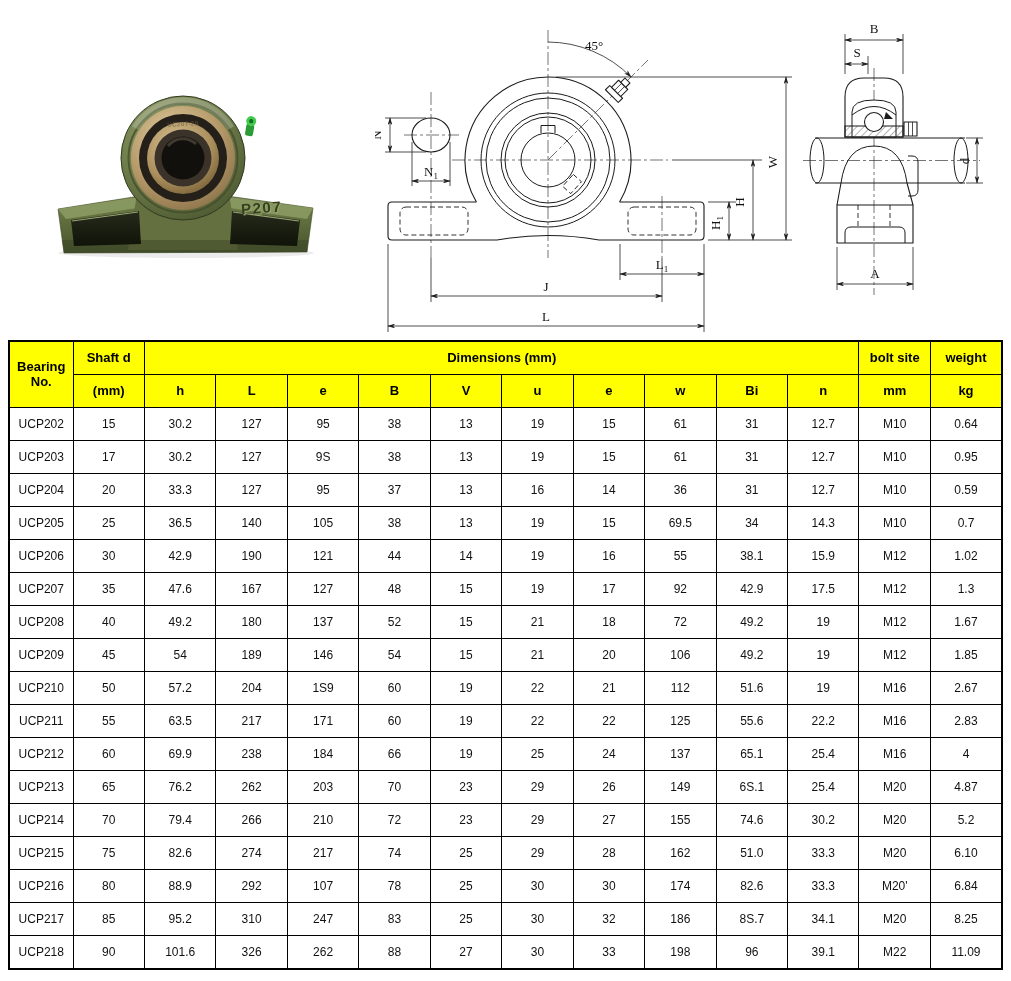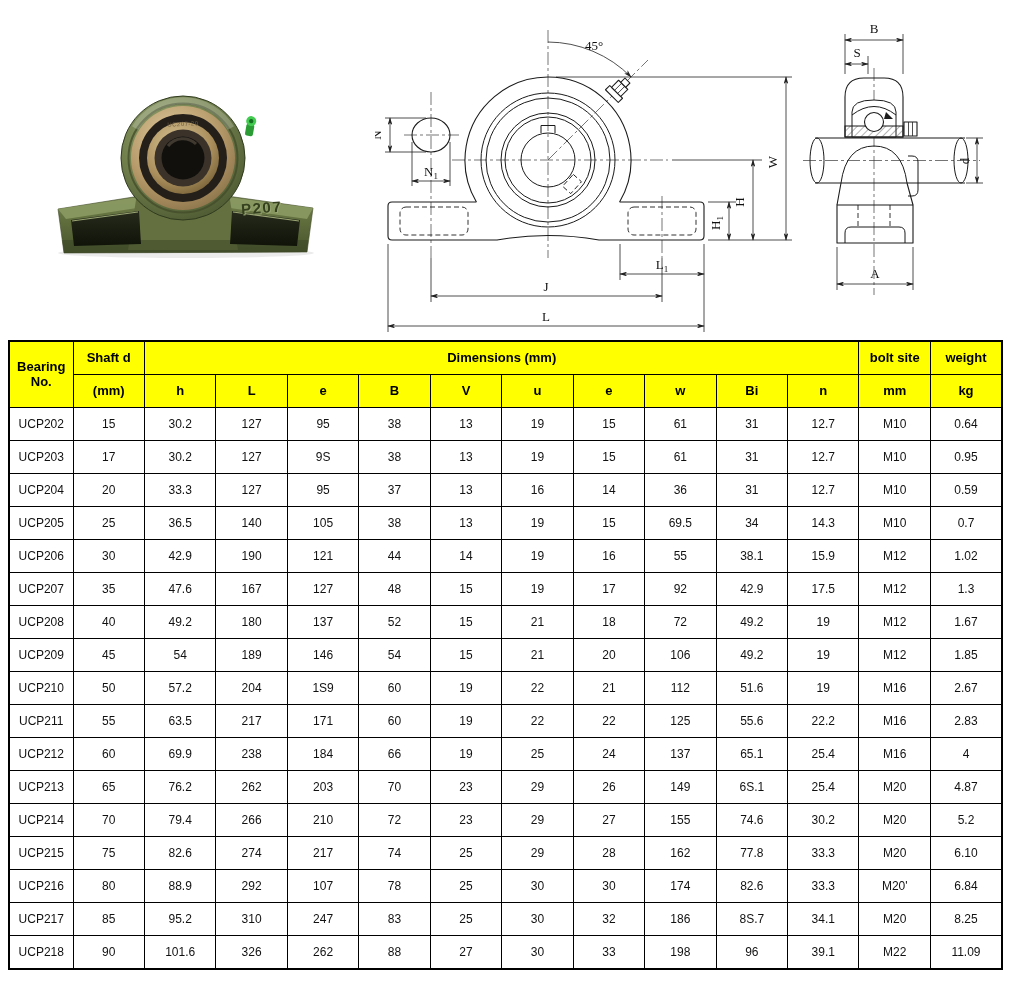--- a/index.html
+++ b/index.html
@@ -466,21 +466,21 @@
           <td>UCP215</td>
           <td>75</td>
           <td>82.6</td>
           <td>274</td>
           <td>217</td>
           <td>74</td>
           <td>25</td>
           <td>29</td>
           <td>28</td>
           <td>162</td>
-          <td>77.8</td>
+          <td>51.0</td>
           <td>33.3</td>
           <td>M20</td>
           <td>6.10</td>
         </tr>
         <tr>
           <td>UCP216</td>
           <td>80</td>
           <td>88.9</td>
           <td>292</td>
           <td>107</td>

